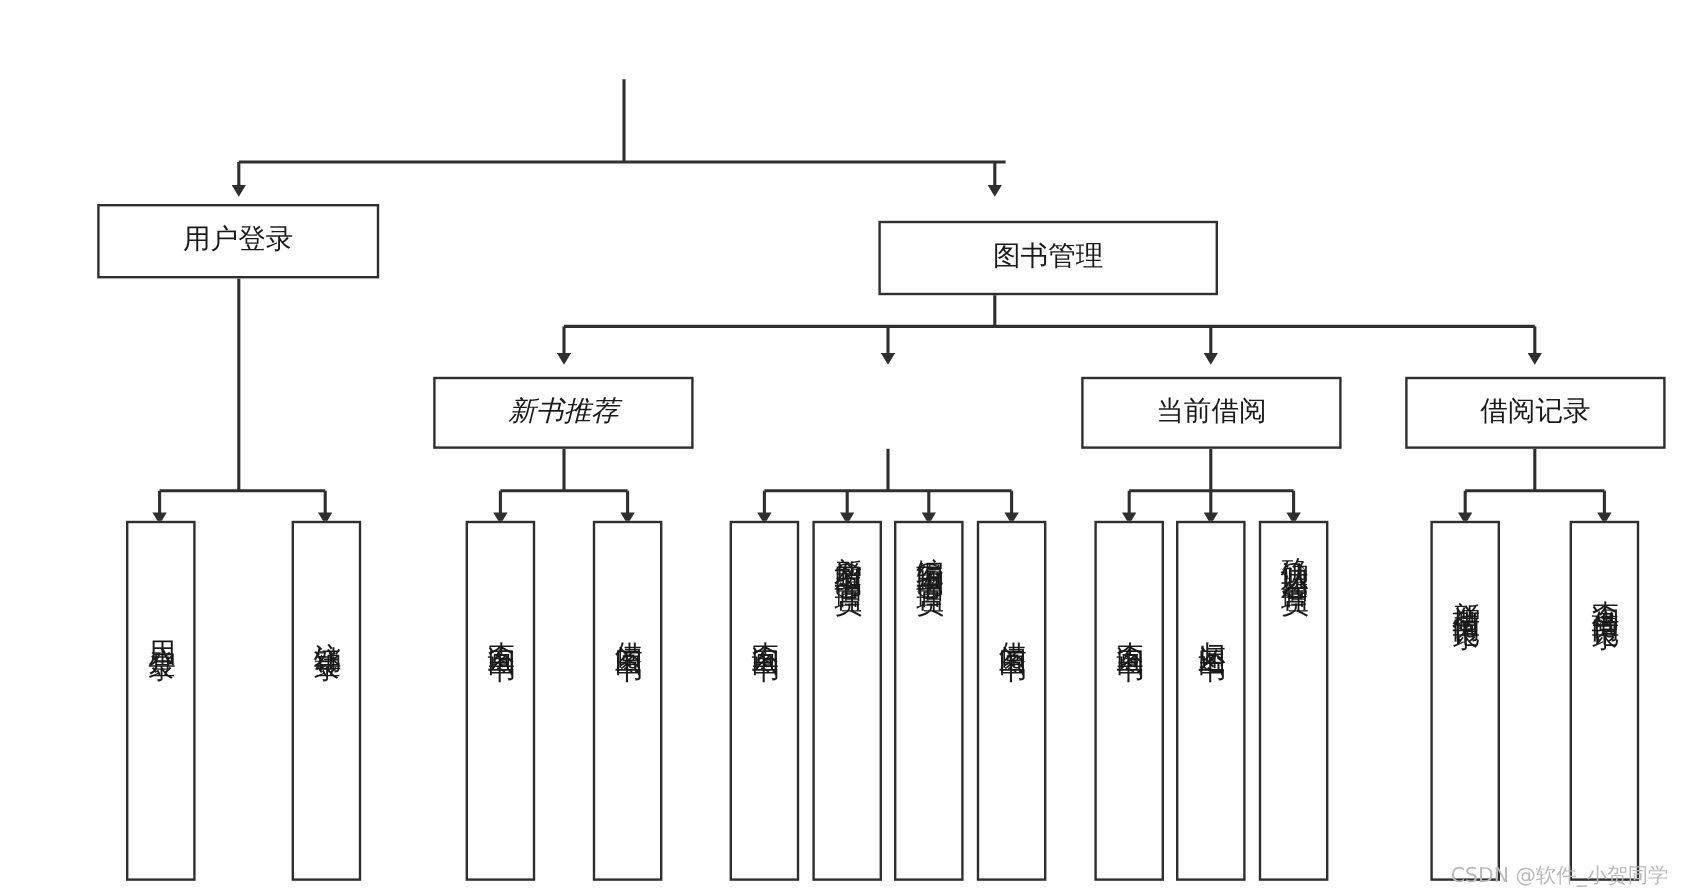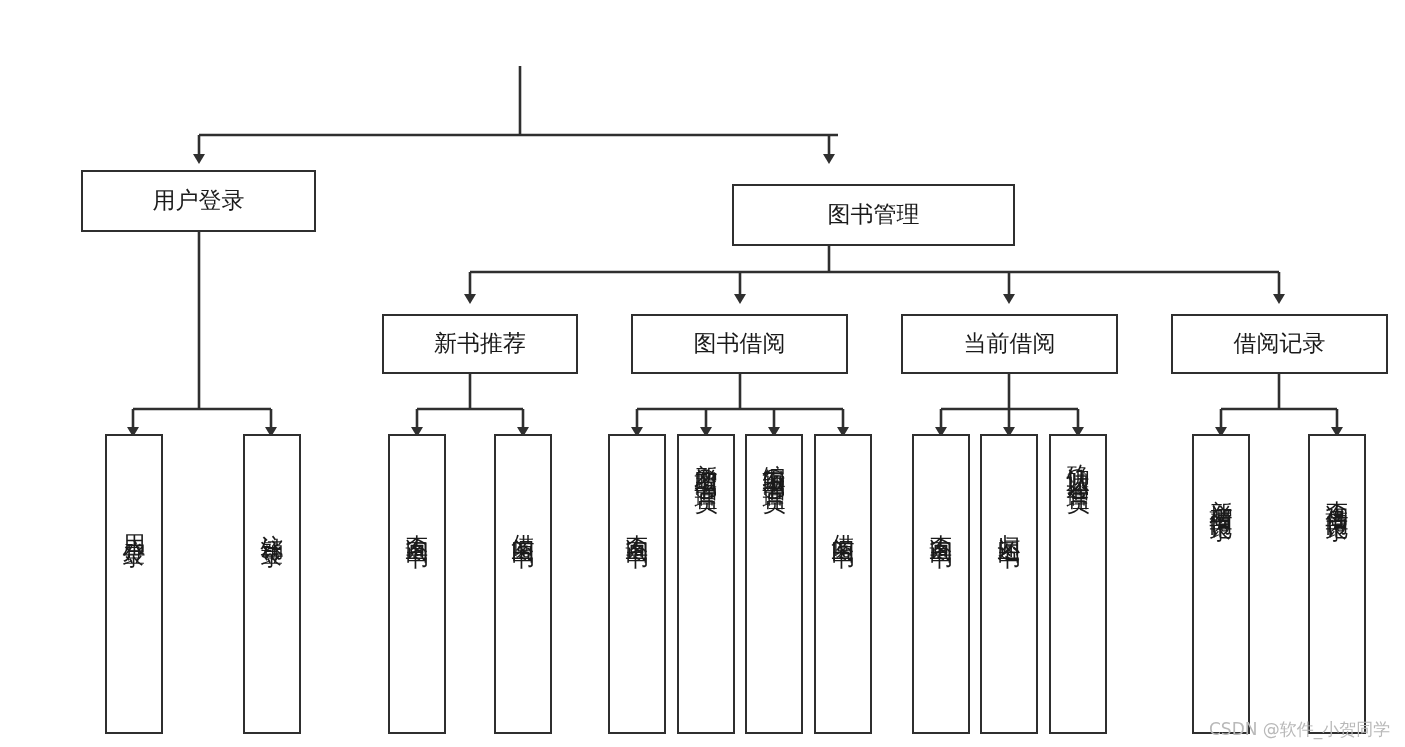--- a/index.html
+++ b/index.html
@@ -125,25 +125,22 @@
   </svg>
 
 
   <div class="node horiz" style="left:81px; top:170px; width:235px; height:62px;">
     <span class="label">用户登录</span>
   </div>
   <div class="node horiz" style="left:711px; top:184px; width:283px; height:62px;margin-left:21px;">
     <span class="label">图书管理</span>
   </div>
 
-  <div class="node horiz" style="left:382px; top:314px; width:196px; height:60px;">
+  <div class="node horiz" style="left:361px; top:314px; width:217px; height:60px;font-style:italic;">
     <span class="label">新书推荐</span>
-  </div>
-  <div class="node horiz" style="left:631px; top:314px; width:217px; height:60px;">
-    <span class="label">图书借阅</span>
   </div>
   <div class="node horiz" style="left:1171px; top:314px; width:217px; height:60px;">
     <span class="label">借阅记录</span>
   </div>
   <div class="node horiz" style="left:901px; top:314px; width:217px; height:60px;">
     <span class="label">当前借阅</span>
   </div>
 
   <div class="node vert" style="left:105px; top:434px; width:58px; height:300px; padding-top:80px;">
     <span class="label">用户登录</span>

